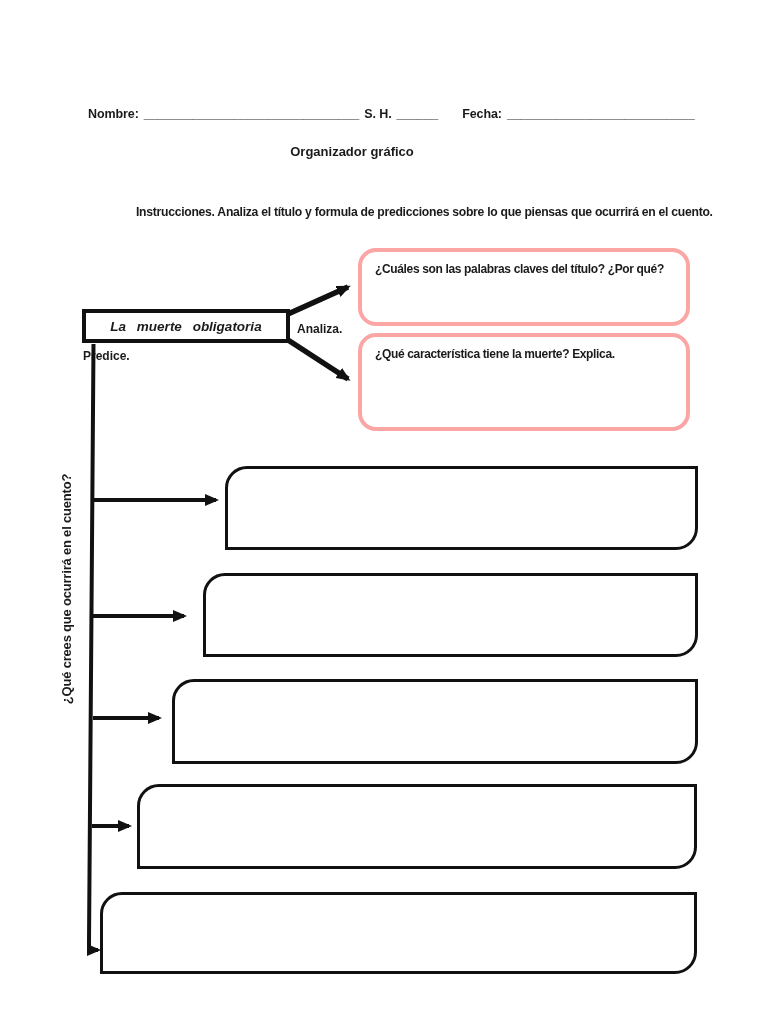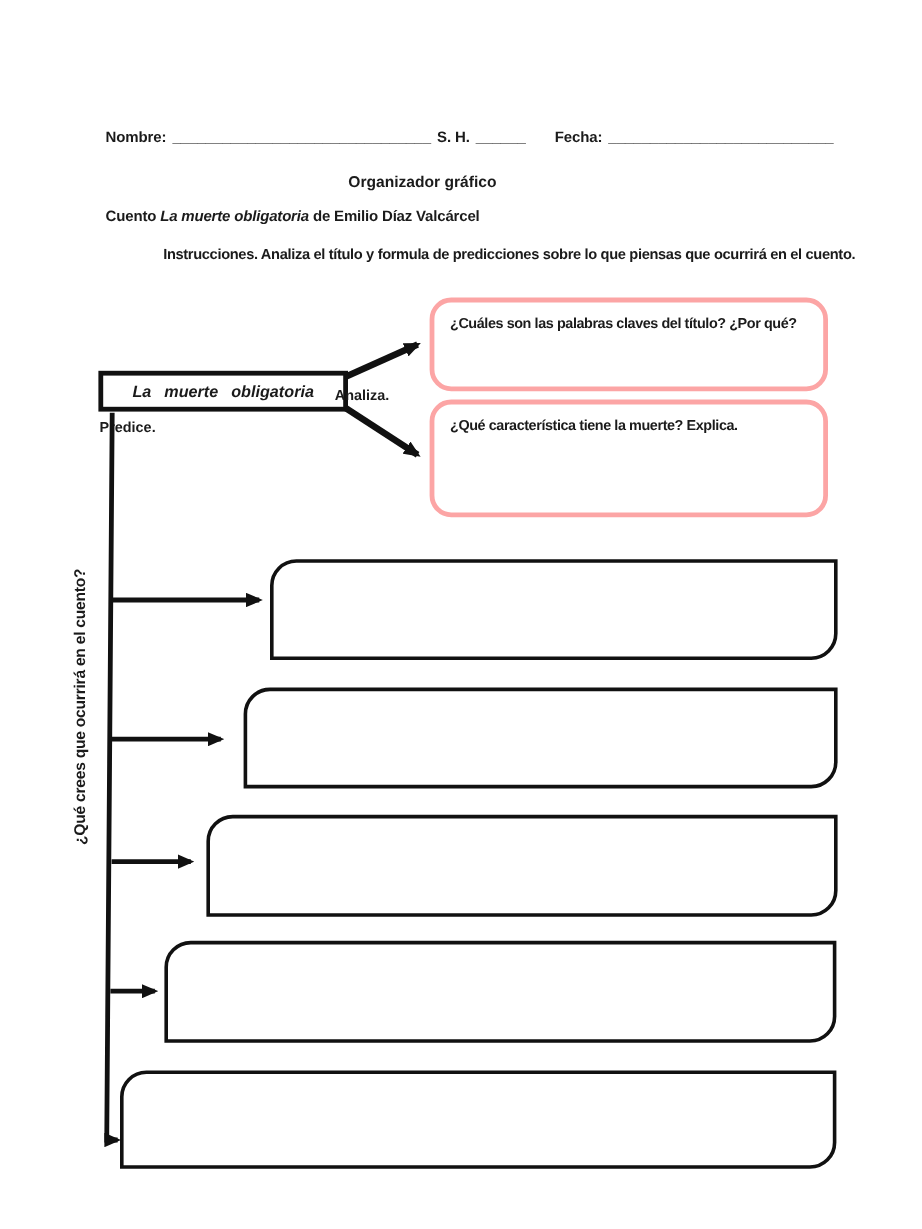--- a/index.html
+++ b/index.html
@@ -24,21 +24,21 @@
 
   
   .tbox{
     left:82px;top:295px;width:208px;height:34px;box-sizing:border-box;
     border:4px solid #111;background:#fff;z-index:3;
     display:flex;align-items:center;justify-content:center;
     font-size:13.5px;font-weight:bold;font-style:italic;word-spacing:7px;white-space:nowrap;
   }
 
   .lbl{font-size:12px;font-weight:bold;z-index:4;}
-  .analiza{left:279px;top:308px;}
+  .analiza{left:297px;top:308px;}
   .predice{left:83px;top:335px;}
 
   
   .qbox{
     left:358px;width:332px;box-sizing:border-box;background:#fff;
     border:4px solid #fca5a5;border-radius:18px;z-index:3;
   }
   .q1{top:234px;height:78px;}
   .q2{top:319px;height:98px;}
   .qtext{padding:10px 10px 0 13px;font-size:12px;font-weight:bold;letter-spacing:-0.35px;white-space:nowrap;}
@@ -65,25 +65,20 @@
 </style>
 </head>
 <body>
 
 <div class="page">
 
   <div class="abs hline"><span>Nombre:</span><span class="sp-sm"></span><span class="blank">_______________________________</span><span class="sp-sm"></span><span>S. H.</span><span class="sp-sm"></span><span class="blank">______</span><span class="sp-lg"></span><span>Fecha:</span><span class="sp-sm"></span><span class="blank">___________________________</span></div>
 
   <div class="abs doc-title">Organizador gráfico</div>
 
-  <div class="abs cuento">
-    <span>Cuento</span>
-    <span class="it">La muerte obligatoria</span>
-    <span>de Emilio Díaz Valcárcel</span>
-  </div>
 
   <div class="abs instr">Instrucciones. Analiza el título y formula de predicciones sobre lo que piensas que ocurrirá en el cuento.</div>
 
   <svg class="overlay" width="768" height="1024" viewBox="0 0 768 1024">
     <defs>
       <marker id="ah" markerUnits="userSpaceOnUse" markerWidth="14" markerHeight="12" refX="11" refY="6" orient="auto">
         <path d="M0,0 L14,6 L0,12 Z" fill="#111"></path>
       </marker>
     </defs>
 

